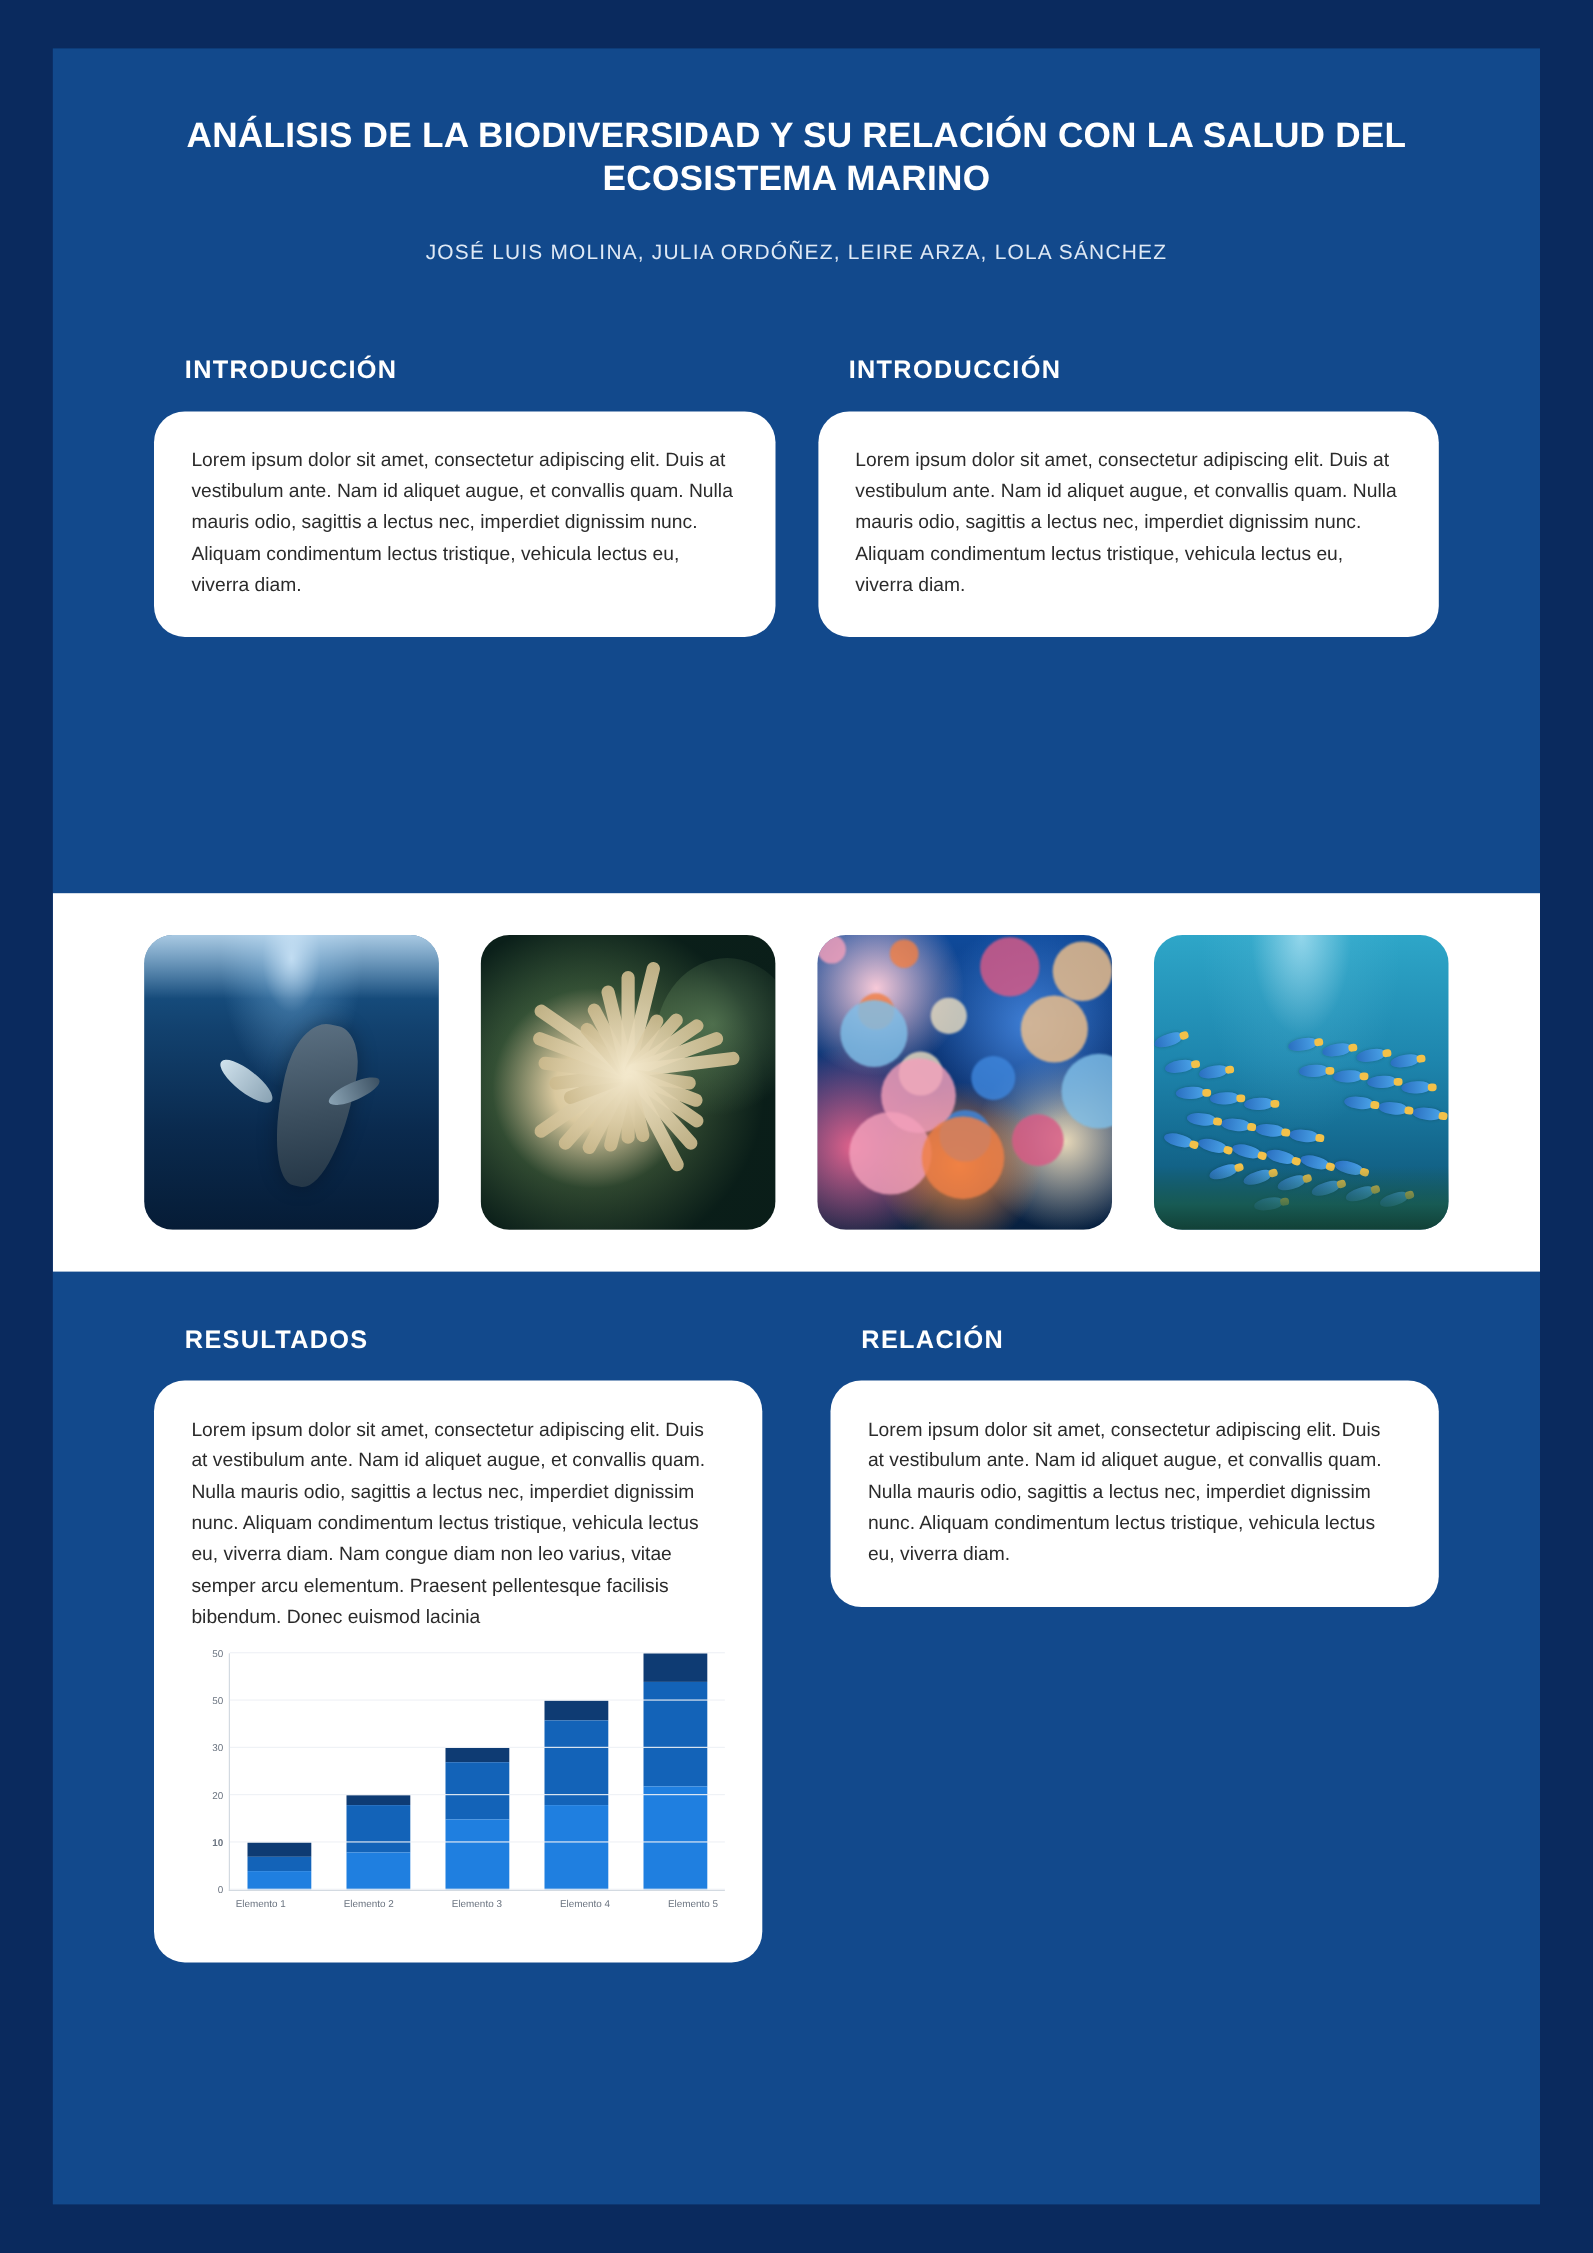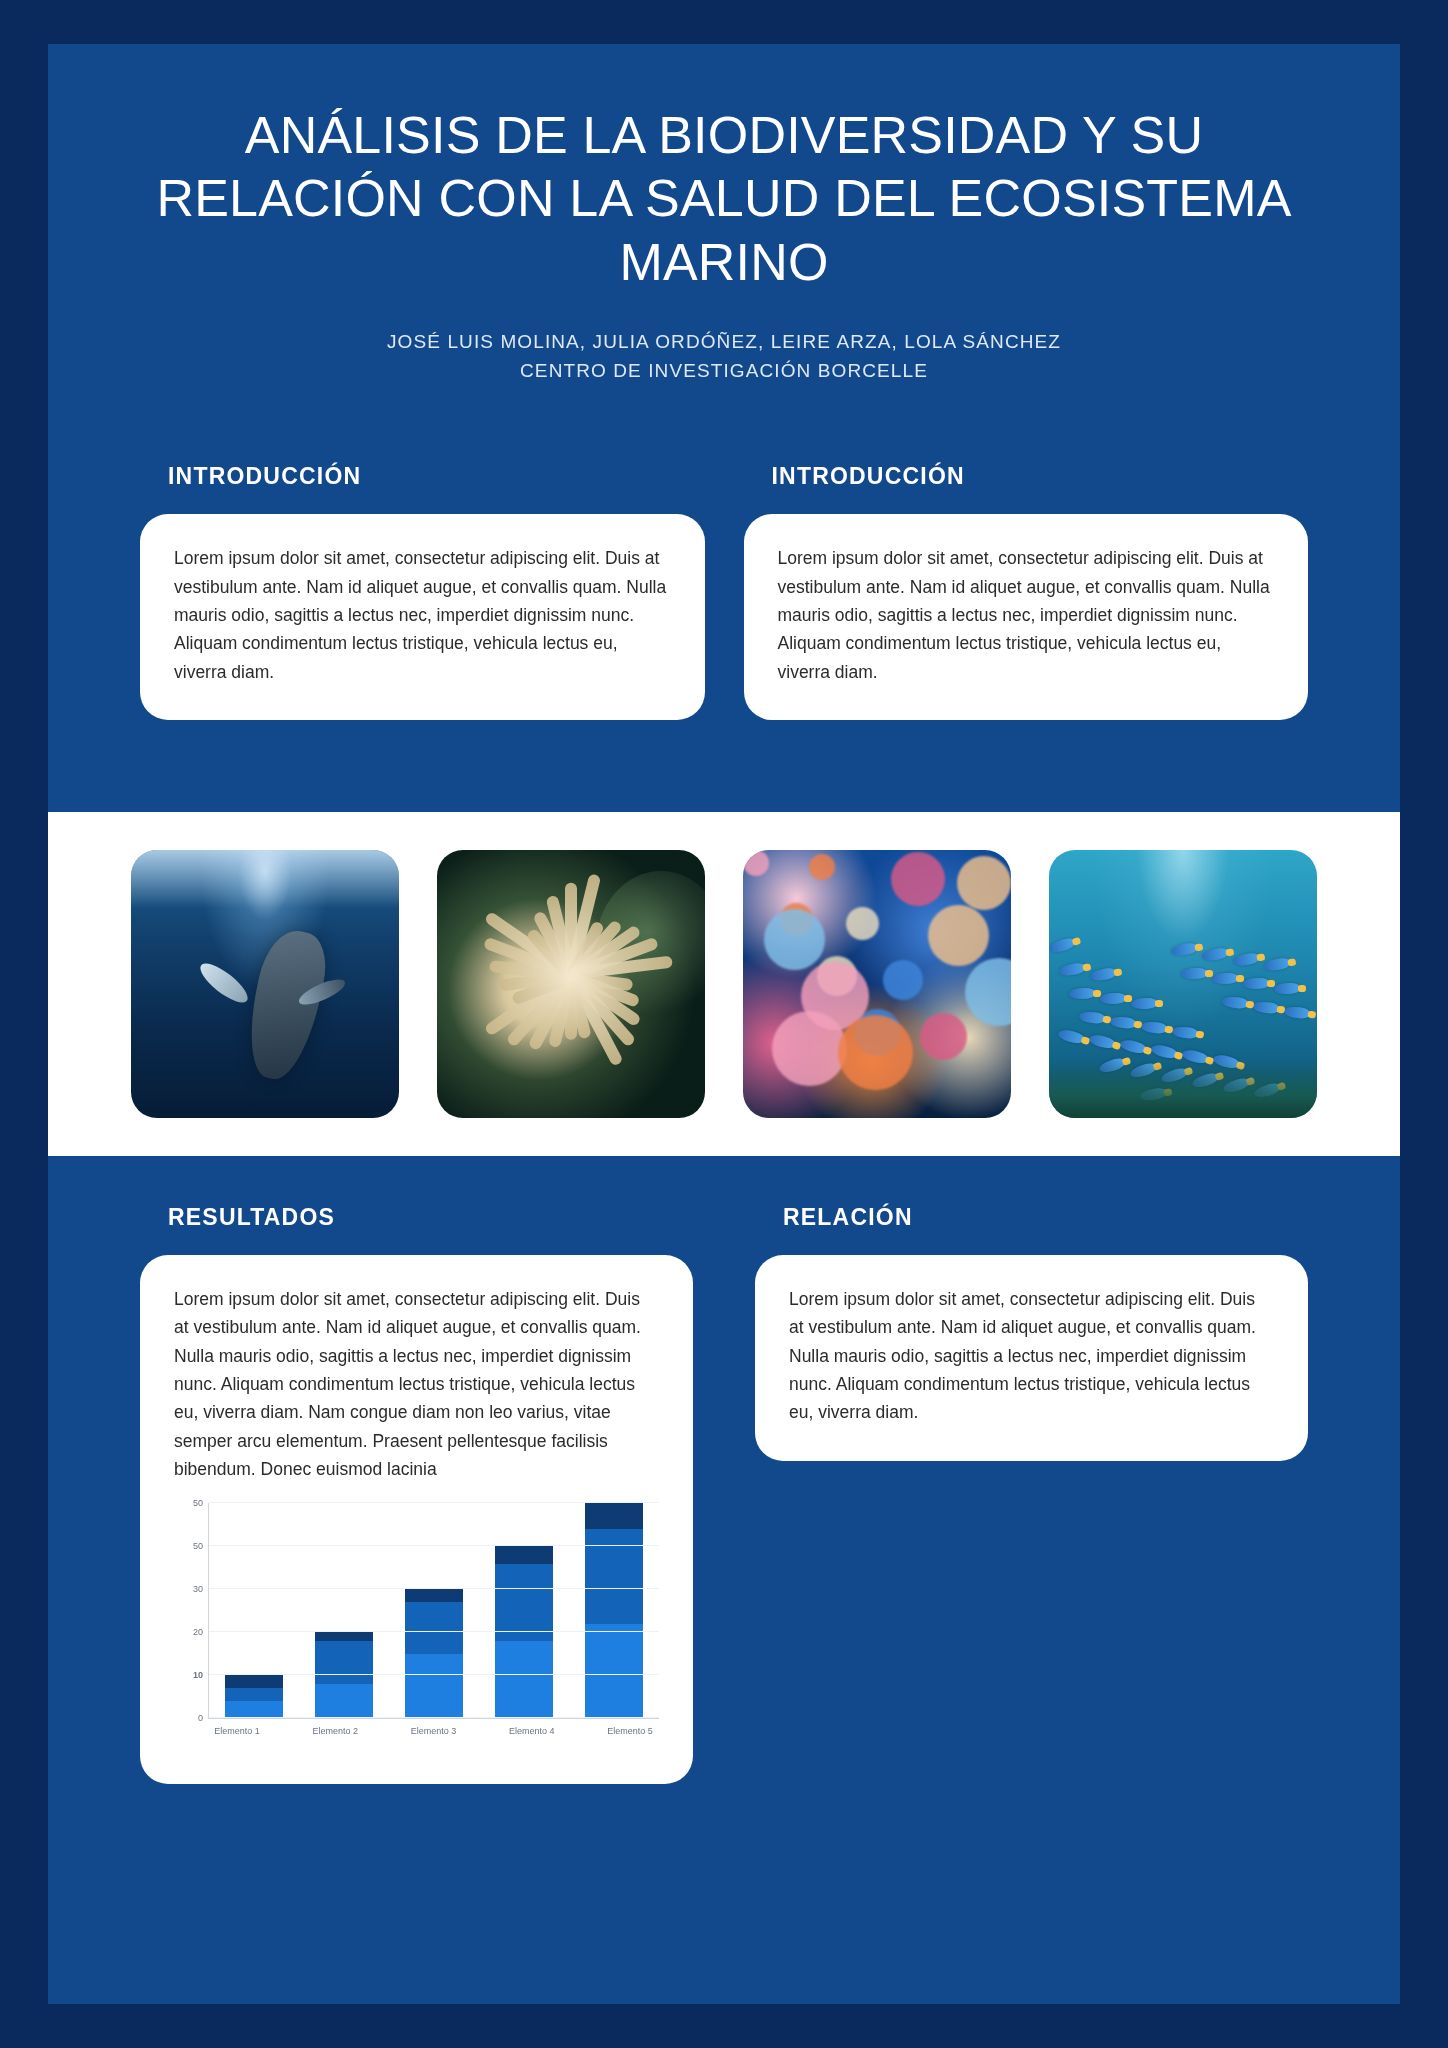--- a/index.html
+++ b/index.html
@@ -30,22 +30,22 @@
     overflow: hidden;
   }
 
   
   .header {
     padding: 60px 70px 0 70px;
     text-align: center;
   }
   .poster-title {
     color: #ffffff;
-    font-size: 52px;
-    font-weight: normal;
+    font-size: 32px;
+    font-weight: bold;
     line-height: 1.22;
     letter-spacing: 0.2px;
     margin: 0 auto;
     max-width: 1180px;
   }
   .authors {
     color: #dfe9f5;
     font-size: 19px;
     letter-spacing: 1.1px;
     line-height: 1.5;
@@ -318,21 +318,20 @@
 </head>
 <body>
 
 <div class="poster">
   <div class="inner">
 
     <div class="header">
       <h1 class="poster-title">ANÁLISIS DE LA BIODIVERSIDAD Y SU RELACIÓN CON LA SALUD DEL ECOSISTEMA MARINO</h1>
       <div class="authors">
         <span>JOSÉ LUIS MOLINA, JULIA ORDÓÑEZ, LEIRE ARZA, LOLA SÁNCHEZ</span>
-        <span class="line2">CENTRO DE INVESTIGACIÓN BORCELLE</span>
       </div>
     </div>
 
     <div class="top-sections">
       <div class="col">
         <div class="section-head">INTRODUCCIÓN</div>
         <div class="card">
           <p>Lorem ipsum dolor sit amet, consectetur adipiscing elit. Duis at vestibulum ante. Nam id aliquet augue, et convallis quam. Nulla mauris odio, sagittis a lectus nec, imperdiet dignissim nunc. Aliquam condimentum lectus tristique, vehicula lectus eu, viverra diam.</p>
         </div>
       </div>

